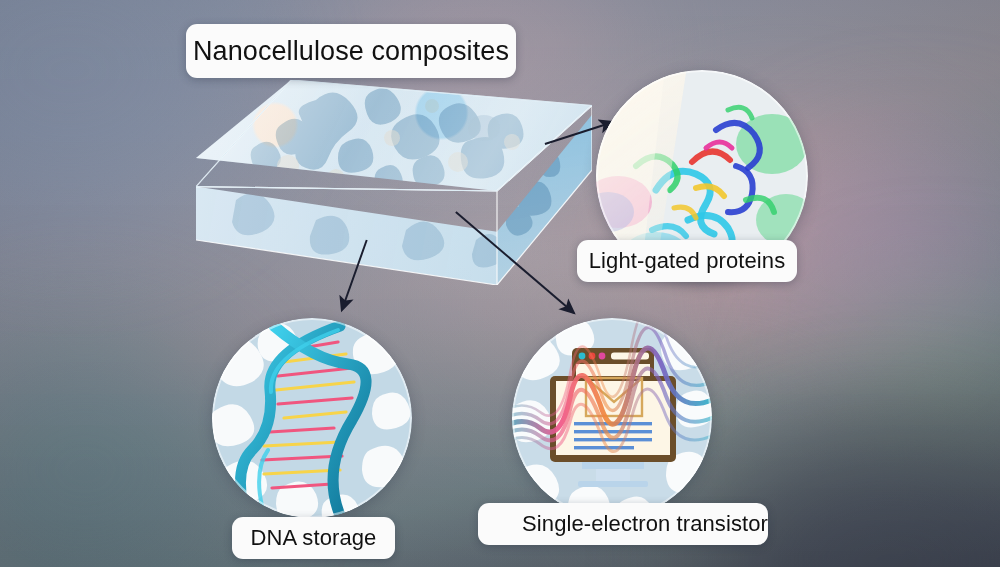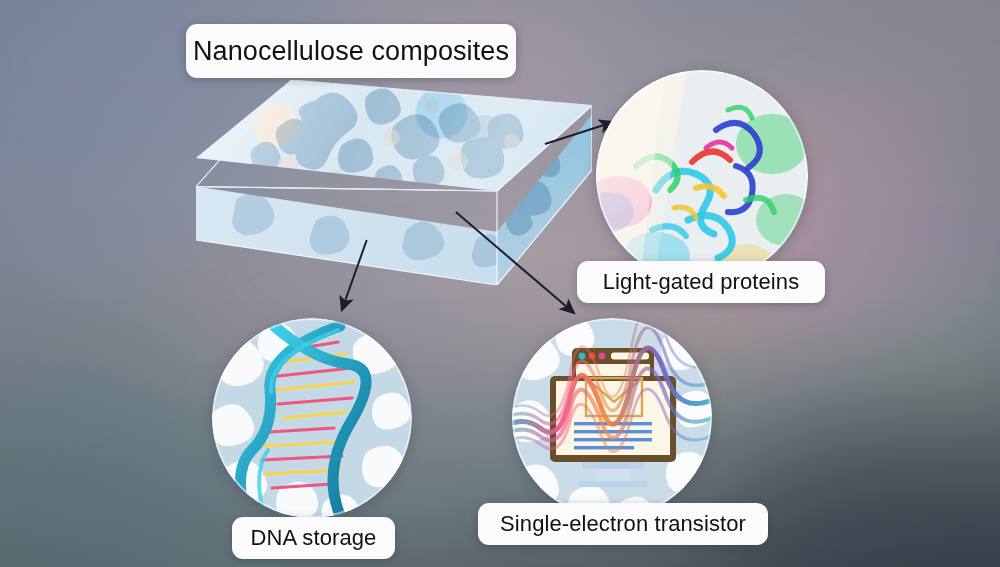--- a/index.html
+++ b/index.html
@@ -324,25 +324,25 @@
           <circle cx="100" cy="100" r="99" fill="none" stroke="#ffffff" stroke-opacity=".5" stroke-width="2"></circle>
         </g>
       </svg>
     </div>
   </div>
 
   <div class="chip" style="left:186px;top:24px;width:330px;height:54px;font-size:27px;">
     <span>Nanocellulose composites</span>
   </div>
 
-  <div class="chip" style="left:577px;top:240px;width:248px;height:42px;font-size:22px;margin-top:21px;">
+  <div class="chip" style="left:577px;top:240px;width:220px;height:42px;font-size:22px;">
     <span>Light-gated proteins</span>
   </div>
 
   <div class="chip" style="left:232px;top:505px;width:163px;height:42px;font-size:22px;margin-top:12px;">
     <span>DNA storage</span>
   </div>
 
-  <div class="chip" style="left:478px;top:503px;width:290px;height:42px;font-size:22px;">
+  <div class="chip" style="left:478px;top:503px;width:290px;height:42px;font-size:22px;justify-content:flex-end;">
     <span>Single-electron transistor</span>
   </div>
 
 </div>
 
 </body></html>

